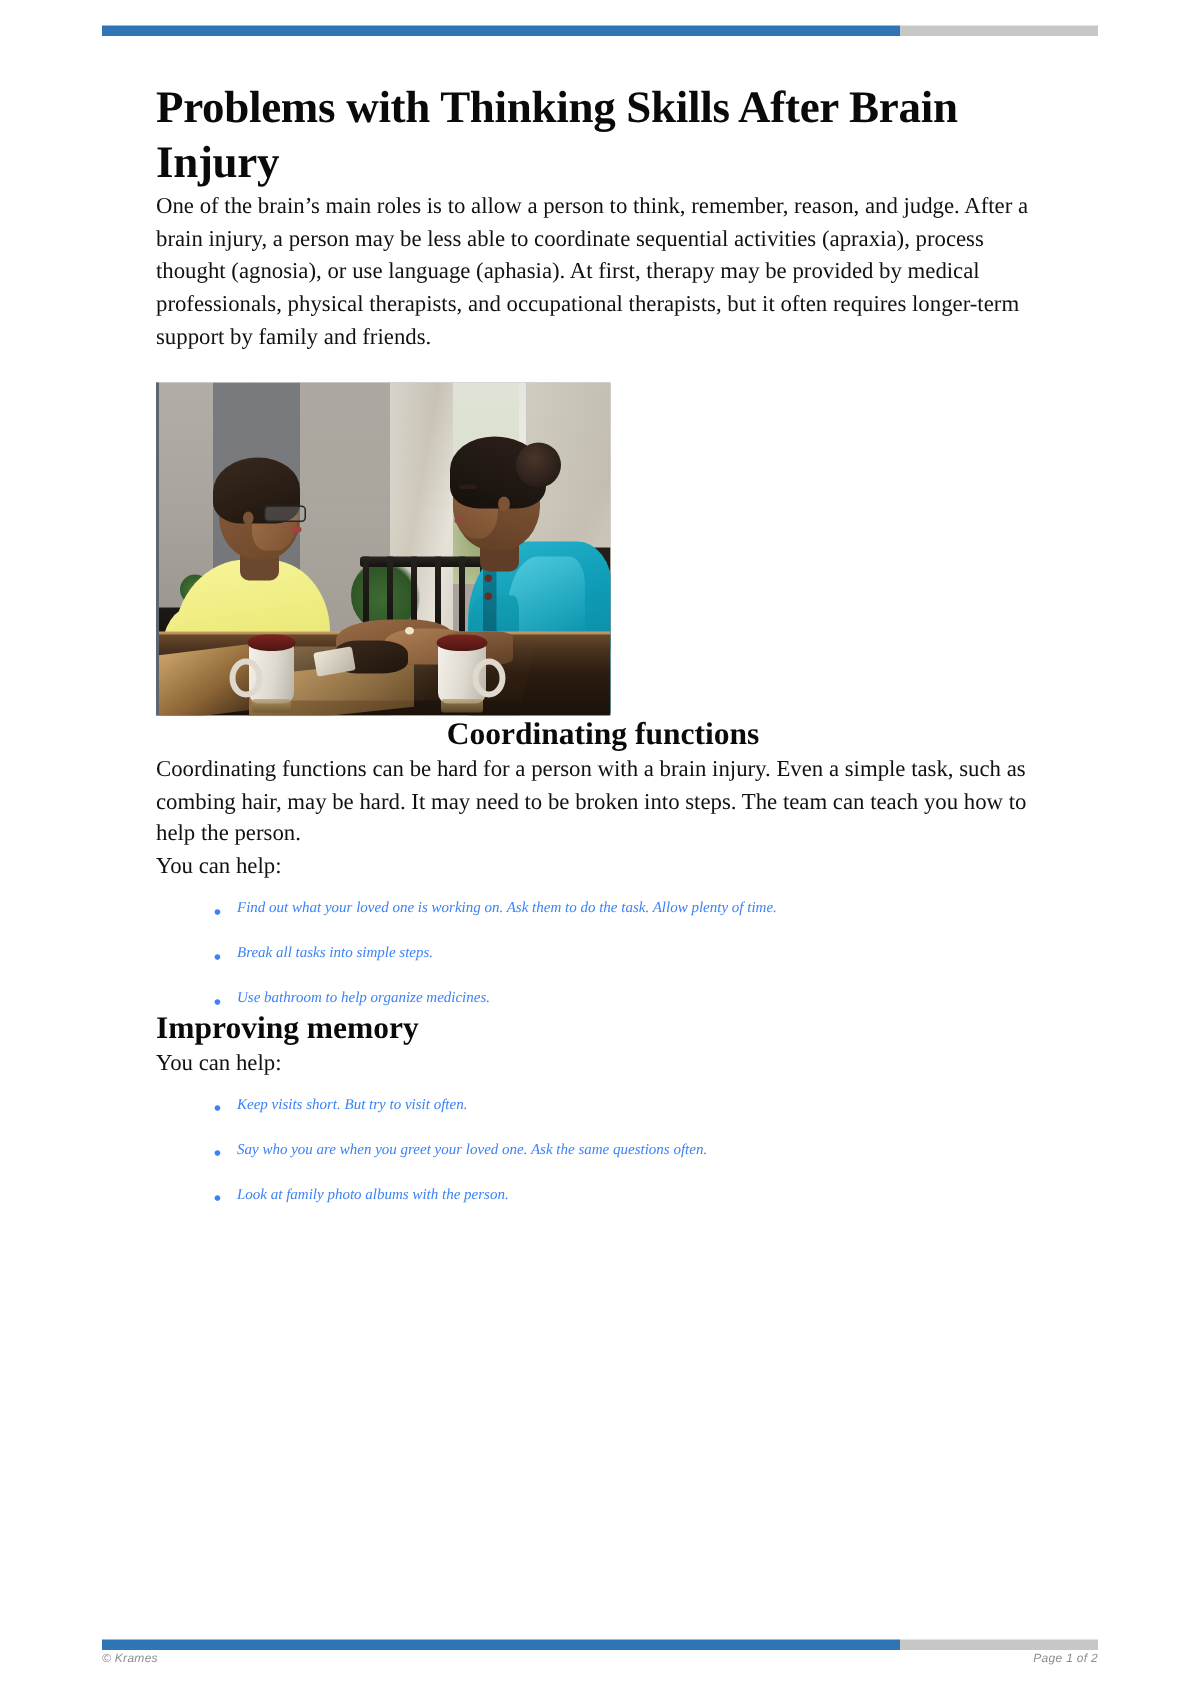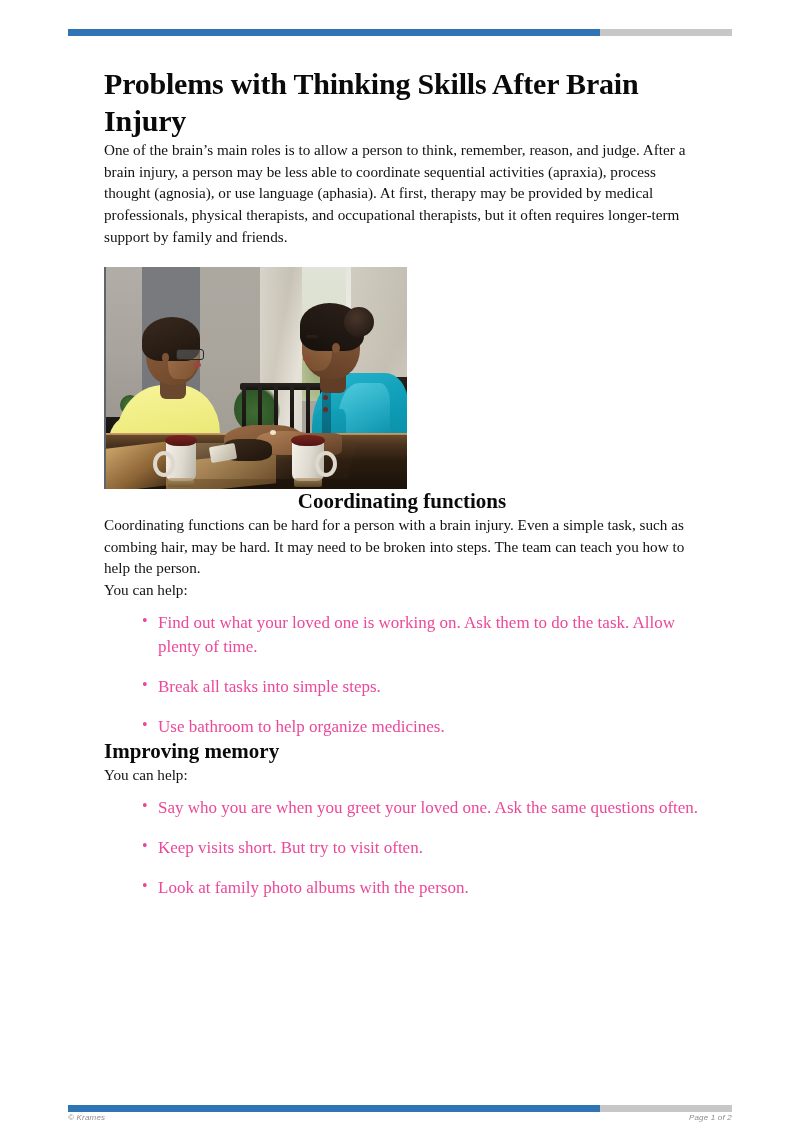--- a/index.html
+++ b/index.html
@@ -13,21 +13,20 @@
     position: relative;
     font-family: "Liberation Serif", "DejaVu Serif", serif;
     color: #000000;
     overflow: hidden;
   }
 
   .page {
     position: absolute;
     inset: 0;
     background: #ffffff;
-    margin-top: 12px;
   }
 
   
   .rule {
     position: absolute;
     left: 68px;
     width: 664px;
     height: 7px;
     display: flex;
   }
@@ -86,25 +85,26 @@
   .gap-before-h2 { margin-top: 30px; }
   .gap-after-h2 { margin-top: 20px; }
 
   ul.bullets {
     margin: 10px 0 0 0;
     padding: 0 0 0 38px;
     list-style: none;
   }
   ul.bullets li {
     position: relative;
-    font-size: 17px;
+    font-size: 10px;
     line-height: 1.42;
     margin-bottom: 16px;
     padding-left: 16px;
-    color: #ec4899;
+    color: #3b82f6;
+    font-style: italic;
   }
   ul.bullets li:last-child { margin-bottom: 0; }
   ul.bullets li::before {
     content: "\2022";
     position: absolute;
     left: 0;
     top: -1px;
     font-size: 16px;
   }
 
@@ -371,22 +371,22 @@
       <li>Break all tasks into simple steps.</li>
       <li>Use bathroom to help organize medicines.</li>
     </ul>
 
     <h2 class="section-title gap-before-h2">Improving memory</h2>
 
 
     <p class="body-text para-gap">You can help:</p>
 
     <ul class="bullets">
+      <li>Keep visits short. But try to visit often.</li>
       <li>Say who you are when you greet your loved one. Ask the same questions often.</li>
-      <li>Keep visits short. But try to visit often.</li>
       <li>Look at family photo albums with the person.</li>
     </ul>
 
   </div>
 
   <div class="rule rule-bottom">
     <div class="seg-blue"></div>
     <div class="seg-gray"></div>
   </div>
 

